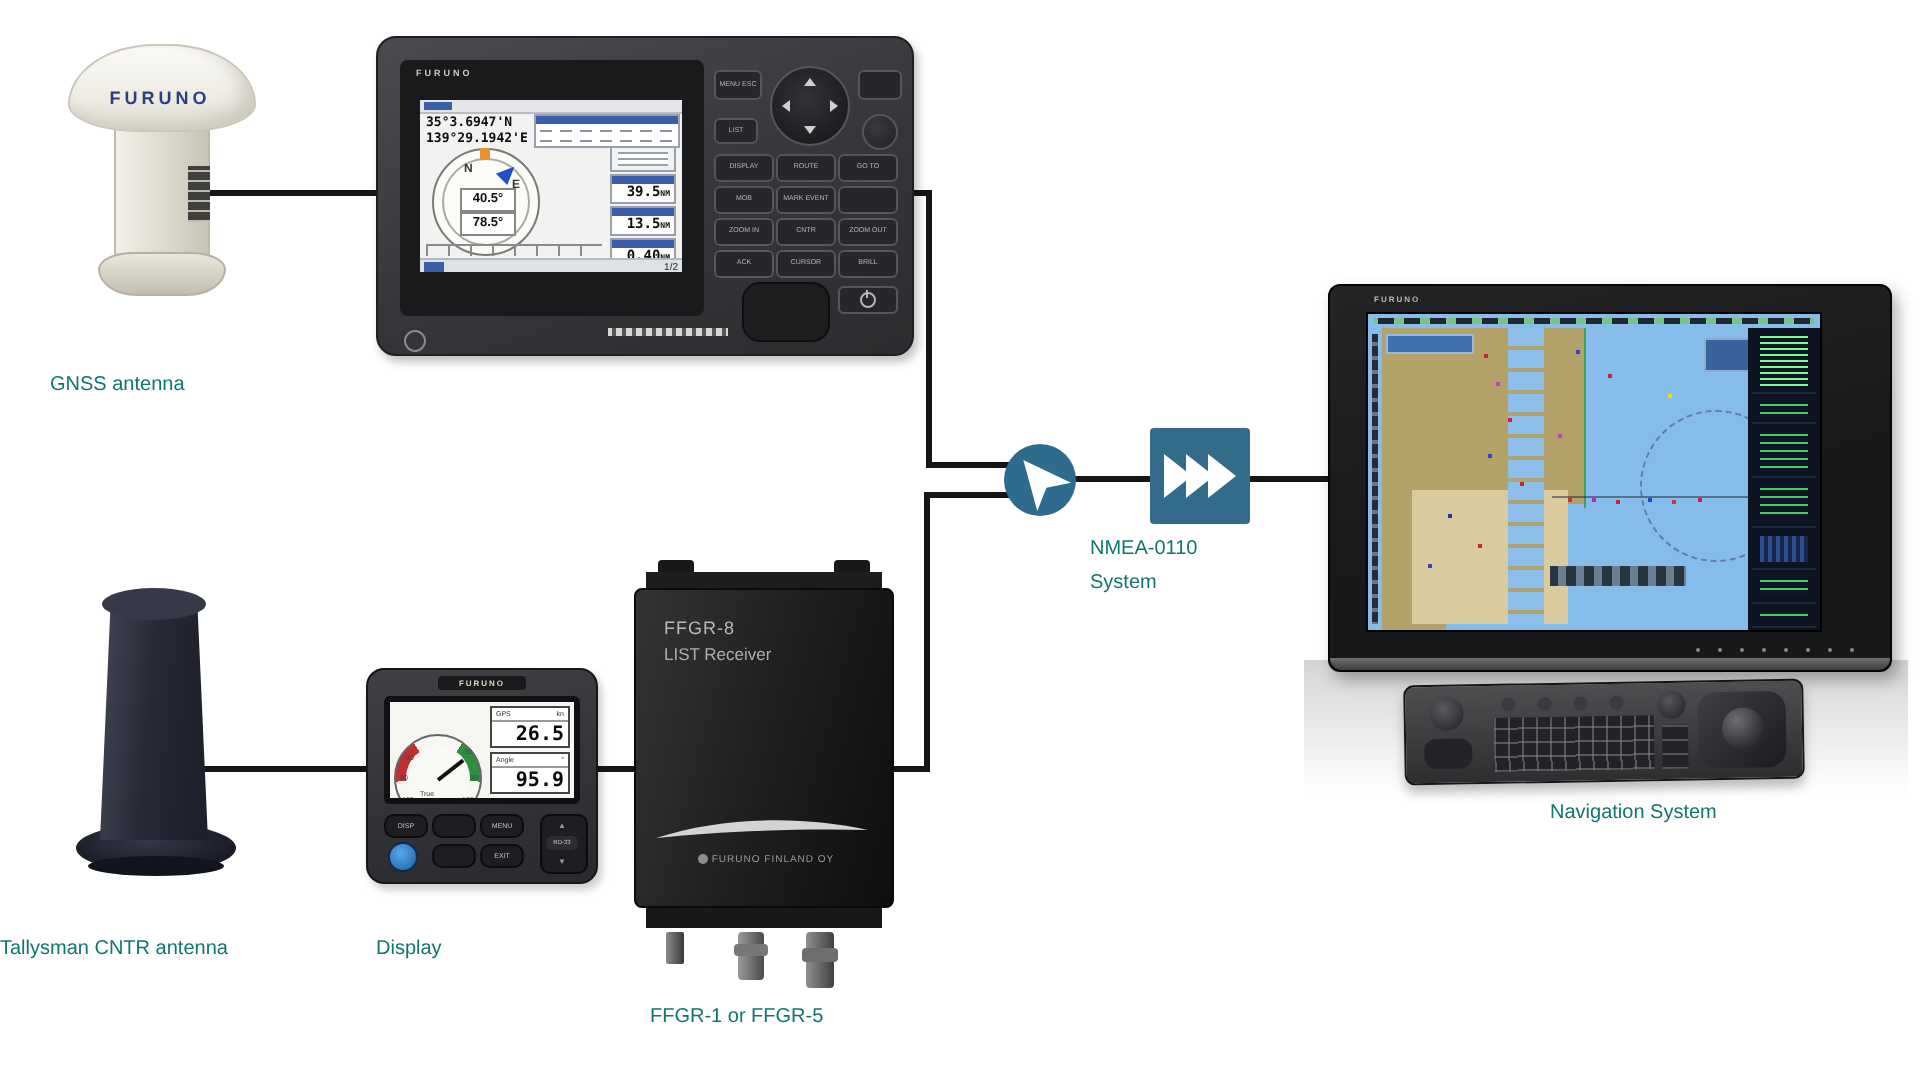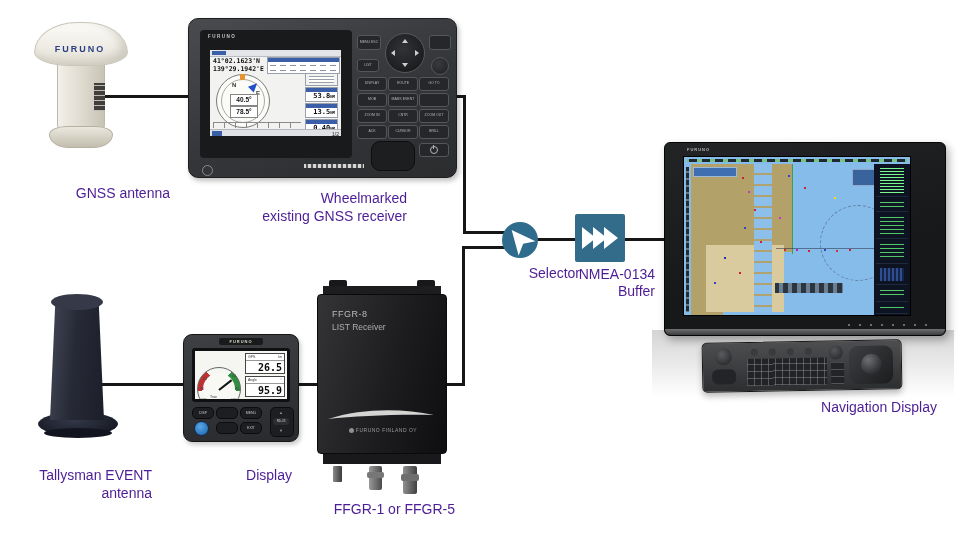--- a/index.html
+++ b/index.html
@@ -4,21 +4,21 @@
 <style>
   html,body{margin:0;padding:0;background:#fff;}
   #canvas{position:relative;width:960px;height:544px;background:#fff;overflow:hidden;
           font-family:"Liberation Sans",sans-serif;color:#1c1c1c;}
   .abs{position:absolute;}
   
   .wire{position:absolute;background:#161616;z-index:1;}
   .wire.h{height:3px;}
   .wire.v{width:3px;}
   
-  .lbl{position:absolute;z-index:3;text-align:right;font-size:14px;line-height:18px;color:#4c1d95;}
+  .lbl{position:absolute;z-index:3;text-align:left;font-size:10px;line-height:18px;color:#0f766e;}
   
   .ant1{left:32px;top:14px;width:96px;height:132px;z-index:2;}
   .ant1-cap{left:2px;top:8px;width:92px;height:42px;background:linear-gradient(180deg,#fcfbf8,#e9e6dd 80%);
             border:1px solid #c9c6ba;border-radius:50% 50% 42% 42%/75% 75% 34% 34%;
             box-shadow:inset -6px -4px 8px rgba(120,115,95,.25);}
   .ant1-brand{left:0;top:30px;width:96px;text-align:center;font-size:9px;font-weight:bold;
               letter-spacing:2px;color:#2a3f85;z-index:3;}
   .ant1-stem{left:25px;top:48px;width:46px;height:72px;background:linear-gradient(90deg,#f2f0e9,#ddd9cd 55%,#c7c3b5);
              border:1px solid #bdb9ac;border-top:none;border-radius:4px 4px 10px 10px;}
   .ant1-band{left:60px;top:66px;width:15px;height:34px;background:#403f3b;border-radius:2px;
@@ -228,40 +228,40 @@
     <div class="dev-child ant1-brand">FURUNO</div>
   </div>
   <div class="lbl" style="left:25px;top:184px;width:145px;">GNSS antenna</div>
 
   <div class="abs gps">
     <div class="dev-child gps-bezel"></div>
     <div class="dev-child gps-brand">FURUNO</div>
     <div class="dev-child scr">
       <div class="dev-child scr-top"></div>
       <div class="dev-child scr-chip"></div>
-      <div class="dev-child scr-pos"><span>41°02.1623'N</span><br><span>139°29.1942'E</span></div>
+      <div class="dev-child scr-pos"><span>35°3.6947'N</span><br><span>139°29.1942'E</span></div>
       <div class="dev-child scr-rt">
         <div class="dev-child scr-rt-h"></div>
         <div class="dev-child scr-rt-r"></div>
         <div class="dev-child scr-rt-r scr-rt-r2"></div>
       </div>
       <div class="dev-child compass">
         <div class="dev-child compass-inner"></div>
         <div class="dev-child compass-mark"></div>
         <div class="dev-child compass-n">N</div>
         <div class="dev-child compass-e">E</div>
         <div class="dev-child compass-arrow"></div>
         <div class="dev-child cval cval1">40.5°</div>
         <div class="dev-child cval cval2">78.5°</div>
       </div>
       <div class="dev-child rcol">
         <div class="rcol-info"></div>
         <div class="rgrp">
           <div class="rgrp-h"></div>
-          <div class="rgrp-v"><span>53.8</span><span class="u">NM</span></div>
+          <div class="rgrp-v"><span>39.5</span><span class="u">NM</span></div>
         </div>
         <div class="rgrp">
           <div class="rgrp-h"></div>
           <div class="rgrp-v"><span>13.5</span><span class="u">NM</span></div>
         </div>
         <div class="rgrp">
           <div class="rgrp-h"></div>
           <div class="rgrp-v"><span>0.40</span><span class="u">NM</span></div>
         </div>
       </div>
@@ -295,42 +295,37 @@
       <div class="key" style="left:31px;top:92px;width:28px;height:12px;">CURSOR</div>
       <div class="key" style="left:62px;top:92px;width:28px;height:12px;">BRILL</div>
       <div class="key" style="left:62px;top:110px;width:28px;height:12px;">
           <span class="pwr-glyph"></span>
         </div>
     </div>
     <div class="dev-child gps-handle"></div>
     <div class="dev-child gps-serial"></div>
     <div class="dev-child gps-knob2"></div>
   </div>
-  <div class="lbl" style="left:187px;top:189px;width:220px;">
-    <div>Wheelmarked</div>
-    <div>existing GNSS receiver</div>
-  </div>
 
   <div class="abs selector">
     <svg width="36" height="36" viewBox="0 0 36 36">
       <polygon points="18,5 29,29 18,23 7,29" fill="#ffffff" transform="rotate(-40 18 18)"></polygon>
     </svg>
   </div>
-  <div class="lbl" style="left:460px;top:264px;width:120px;">Selector</div>
 
   <div class="abs buffer">
     <svg width="50" height="48" viewBox="0 0 50 48">
       <polygon points="7,13 7,35 21,24" fill="#ffffff"></polygon>
       <polygon points="18,13 18,35 32,24" fill="#ffffff"></polygon>
       <polygon points="29,13 29,35 43,24" fill="#ffffff"></polygon>
     </svg>
   </div>
   <div class="lbl" style="left:545px;top:266px;width:110px;line-height:17px;">
-    <div>NMEA-0134</div>
-    <div>Buffer</div>
+    <div>NMEA-0110</div>
+    <div>System</div>
   </div>
 
   <div class="abs mon">
     <div class="dev-child mon-brand">FURUNO</div>
     <div class="dev-child mon-scr">
       <div class="dev-child ms-land"></div>
       <div class="dev-child ms-land2"></div>
       <div class="dev-child ms-landlight"></div>
       <div class="dev-child ms-channel"></div>
       <div class="dev-child ms-coast"></div>
@@ -360,29 +355,29 @@
     <div class="dev-child kb-knob1"></div>
     <div class="dev-child kb-pad1"></div>
     <div class="dev-child kb-row"></div>
     <div class="dev-child kb-keys"></div>
     <div class="dev-child kb-knob2"></div>
     <div class="dev-child kb-vkeys"></div>
     <div class="dev-child kb-tb">
       <div class="dev-child kb-ball"></div>
     </div>
   </div>
-  <div class="lbl" style="left:775px;top:398px;width:162px;">Navigation Display</div>
+  <div class="lbl" style="left:775px;top:398px;width:162px;">Navigation System</div>
 
   <div class="abs ant2">
     <div class="dev-child ant2-base"></div>
     <div class="dev-child ant2-base2"></div>
     <div class="dev-child ant2-body"></div>
     <div class="dev-child ant2-cap"></div>
   </div>
-  <div class="lbl" style="left:0px;top:466px;width:152px;">Tallysman EVENT antenna</div>
+  <div class="lbl" style="left:0px;top:466px;width:152px;">Tallysman CNTR antenna</div>
 
   <div class="abs rd">
     <div class="dev-child rd-logo">FURUNO</div>
     <div class="dev-child rd-scrf"></div>
     <div class="dev-child rd-scr">
       <div class="dev-child gauge">
         <div class="needle dev-child"></div>
         <span class="gnum" style="left:5px;top:9px;">60</span>
         <span class="gnum" style="left:2px;top:19px;">90</span>
         <span class="gnum" style="left:3px;top:30px;">120</span>

